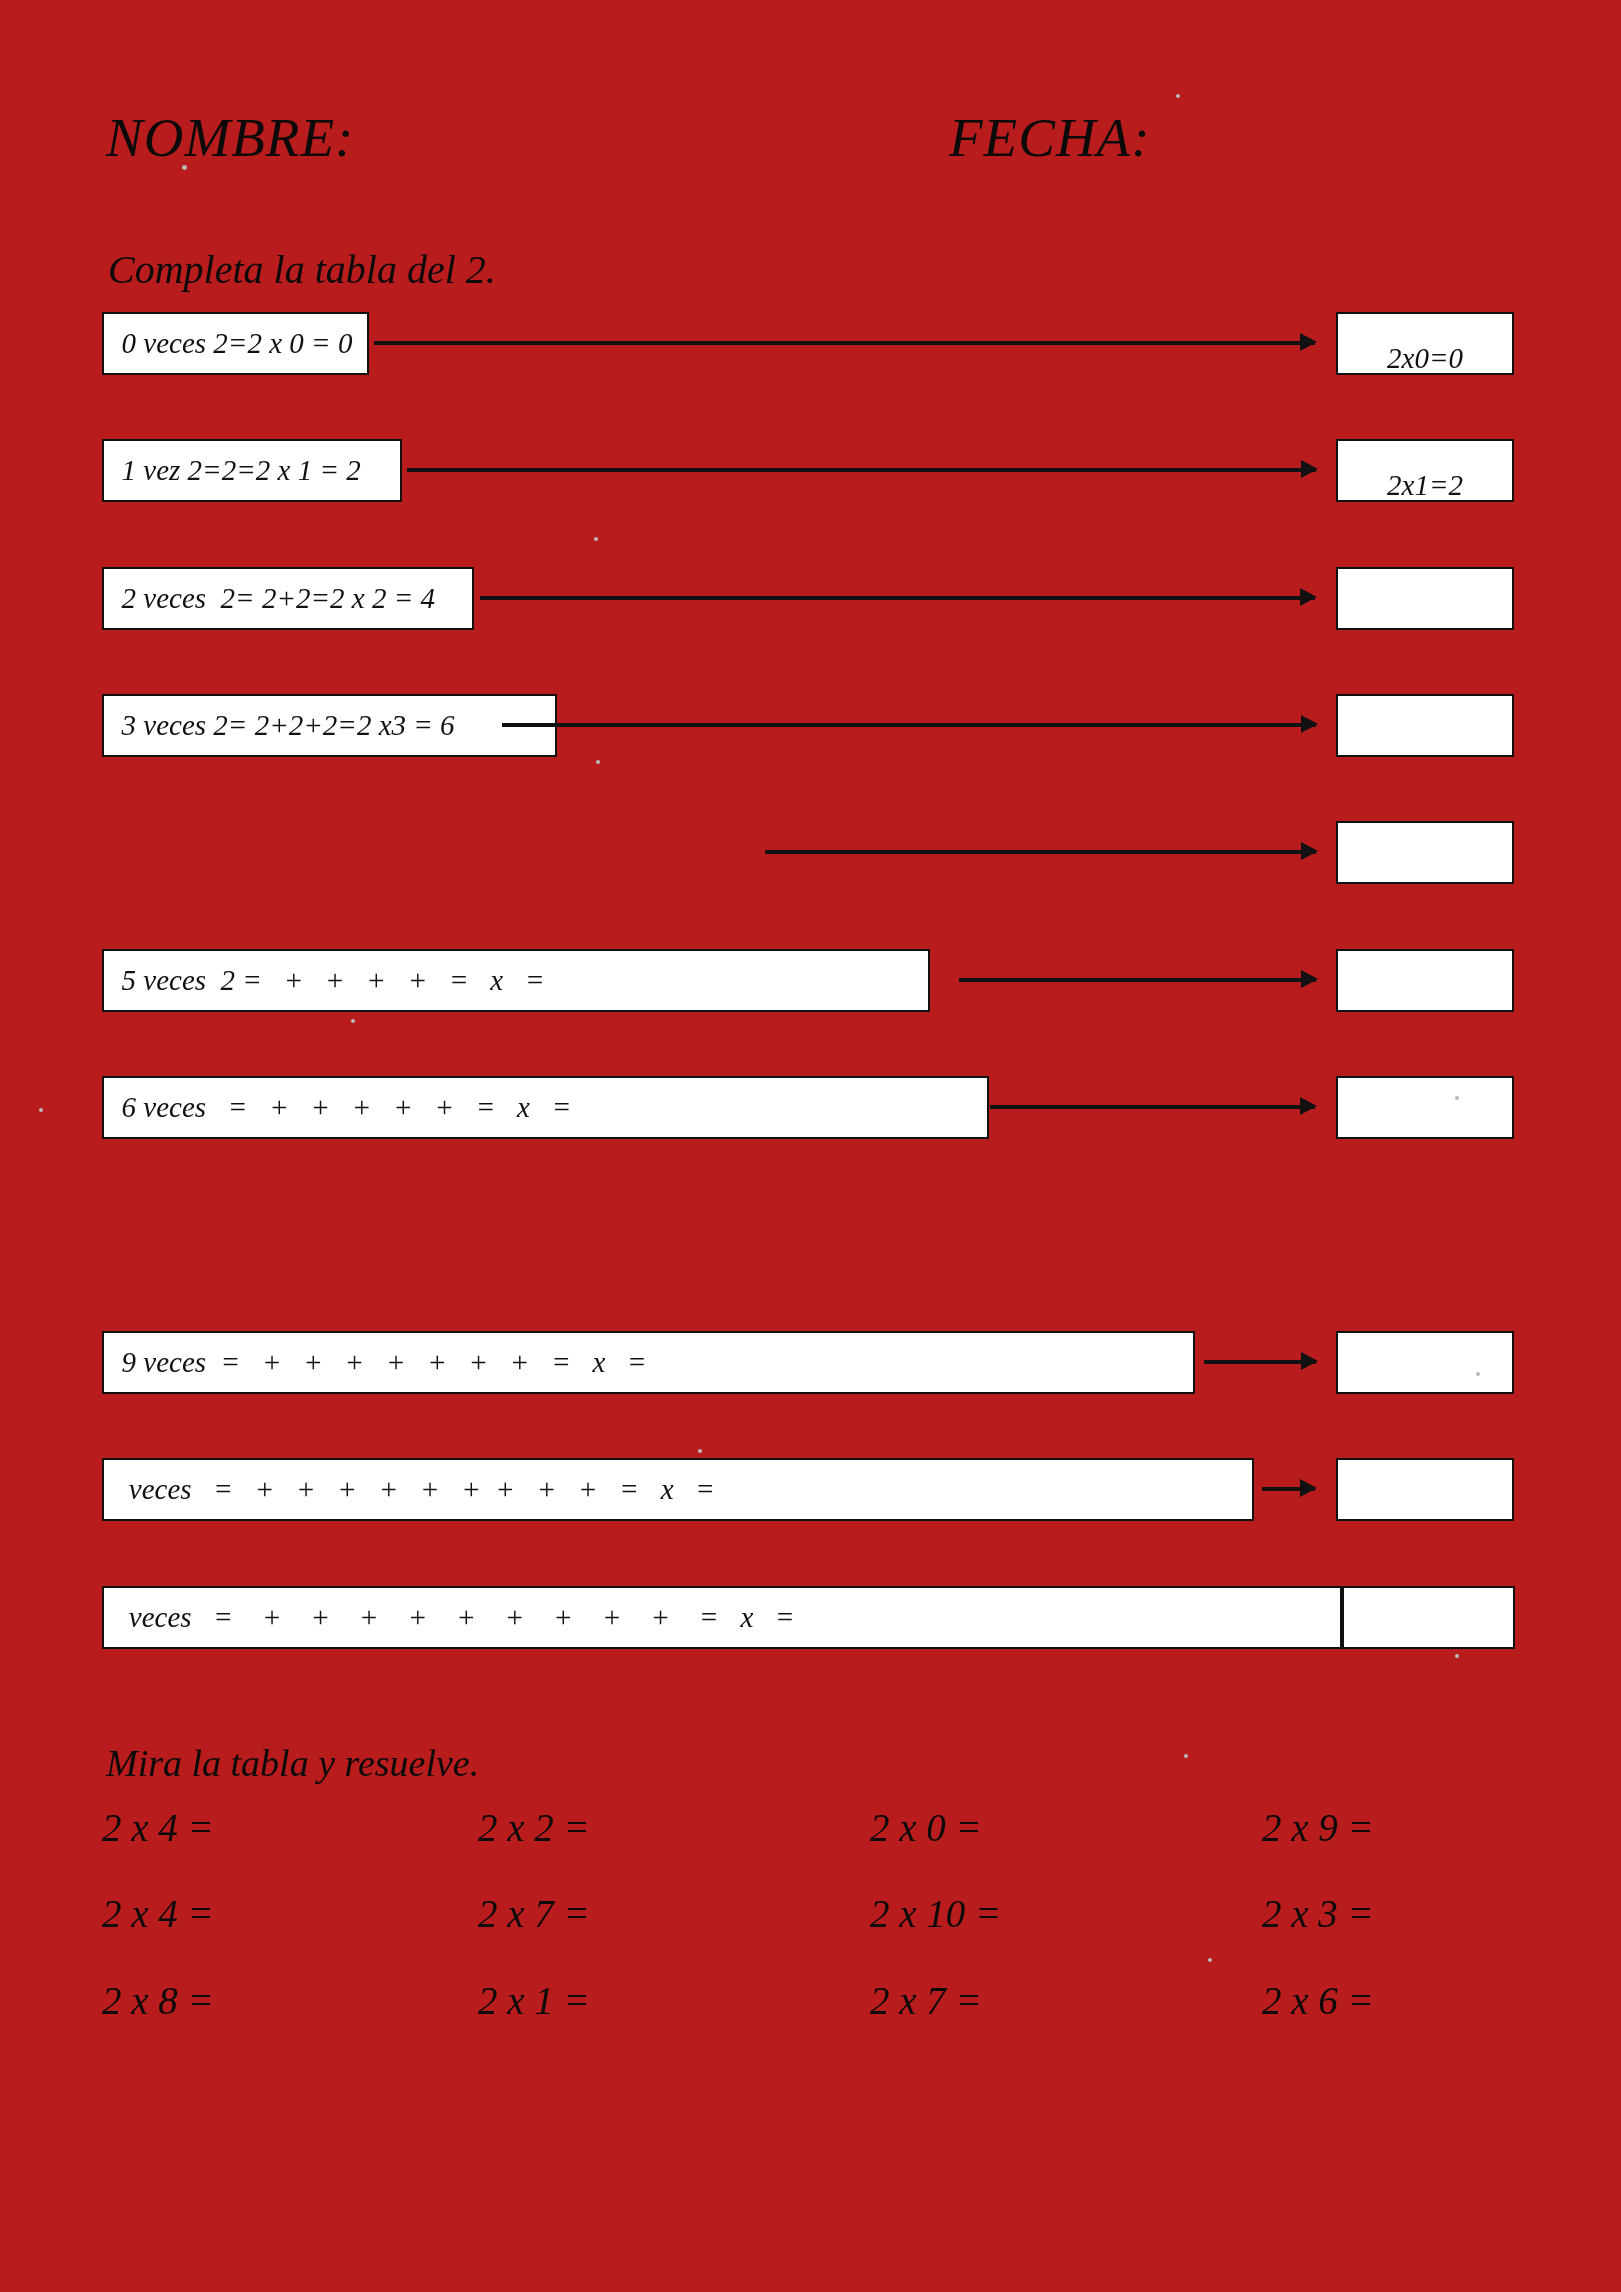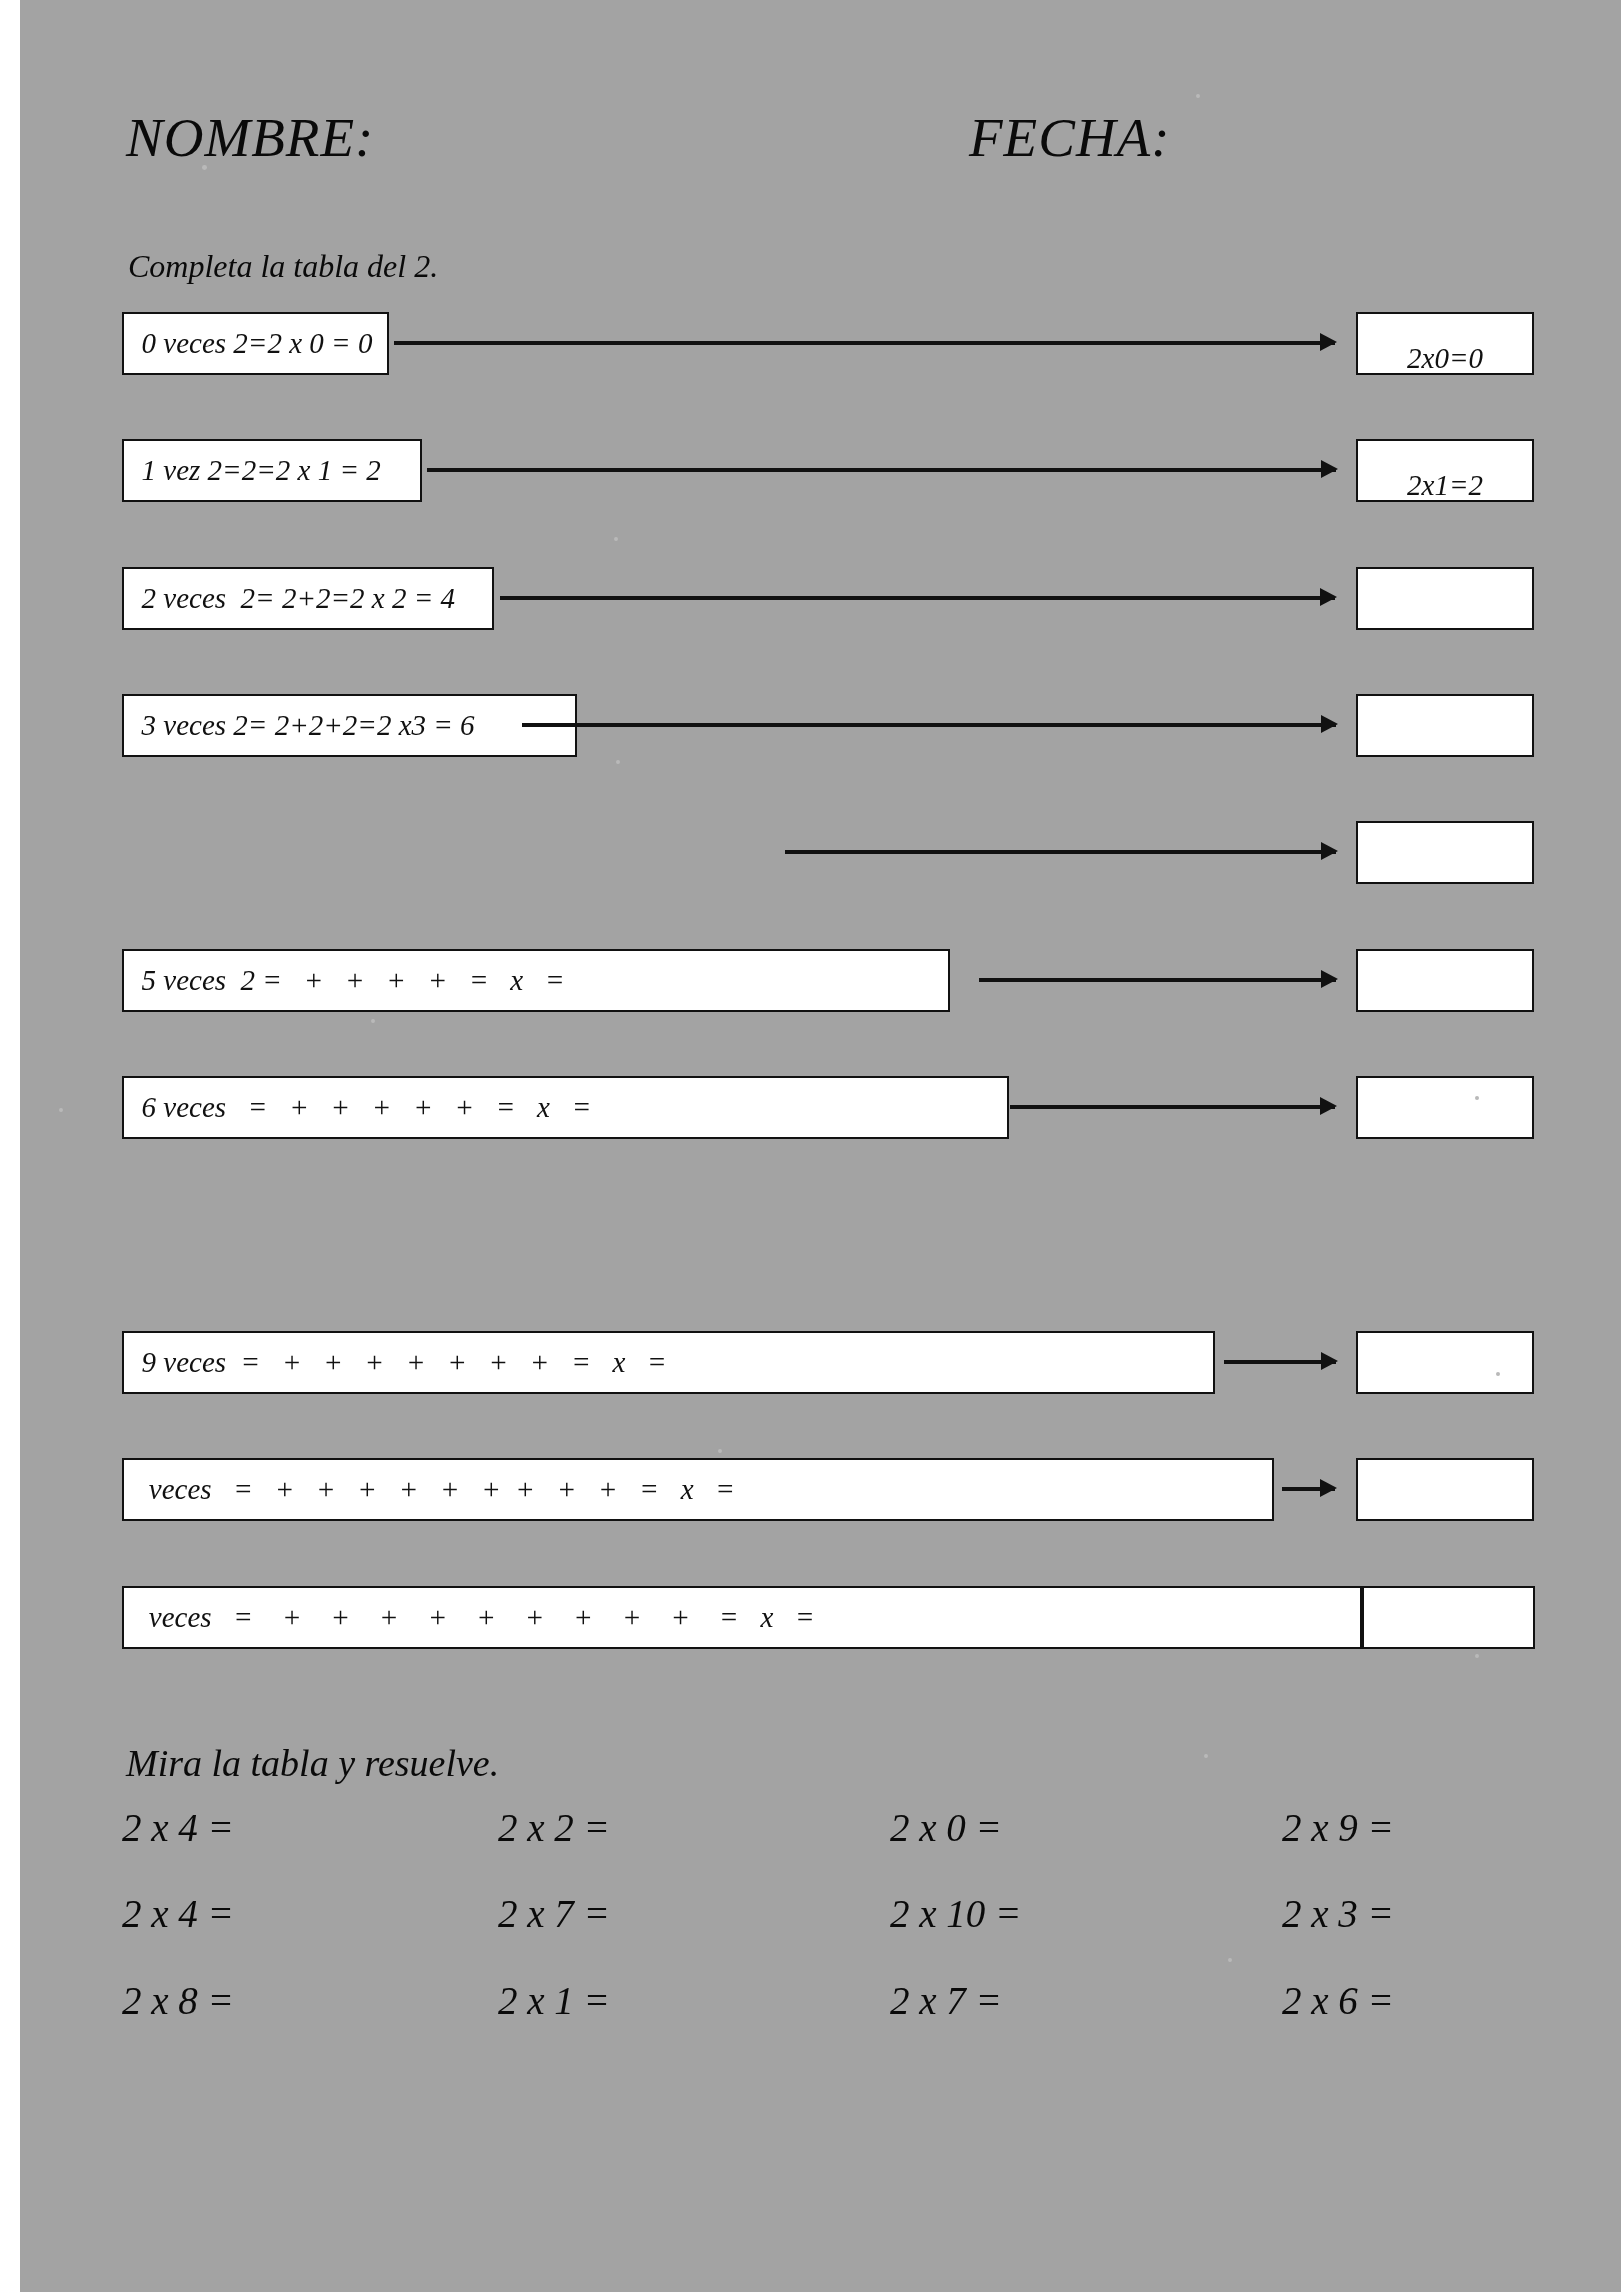--- a/index.html
+++ b/index.html
@@ -12,22 +12,21 @@
     height: 2293px;
     position: relative;
     font-family: "Liberation Serif", "DejaVu Serif", serif;
     color: #0a0a0a;
     overflow: hidden;
   }
 
   .page {
     position: absolute;
     inset: 0;
-    background: #a3a3a3;
-    margin-left: 20px;
+    background: #b91c1c;
   }
 
   
   .header {
     position: absolute;
     left: 106px;
     top: 110px;
     width: 1402px;
     height: 69px;
   }
@@ -40,21 +39,21 @@
     white-space: nowrap;
     line-height: 1;
   }
   .hdr-nombre { left: 0; }
   .hdr-fecha  { left: 843px; }
 
   
   .instruction {
     position: absolute;
     font-style: italic;
-    font-size: 32px;
+    font-size: 40px;
     white-space: nowrap;
     line-height: 1;
   }
   .instr-1 { left: 108px; top: 250px; }
   .instr-2 { left: 106px; top: 1744px; font-size: 38px; }
 
   
   .table-area {
     position: absolute;
     left: 0;

